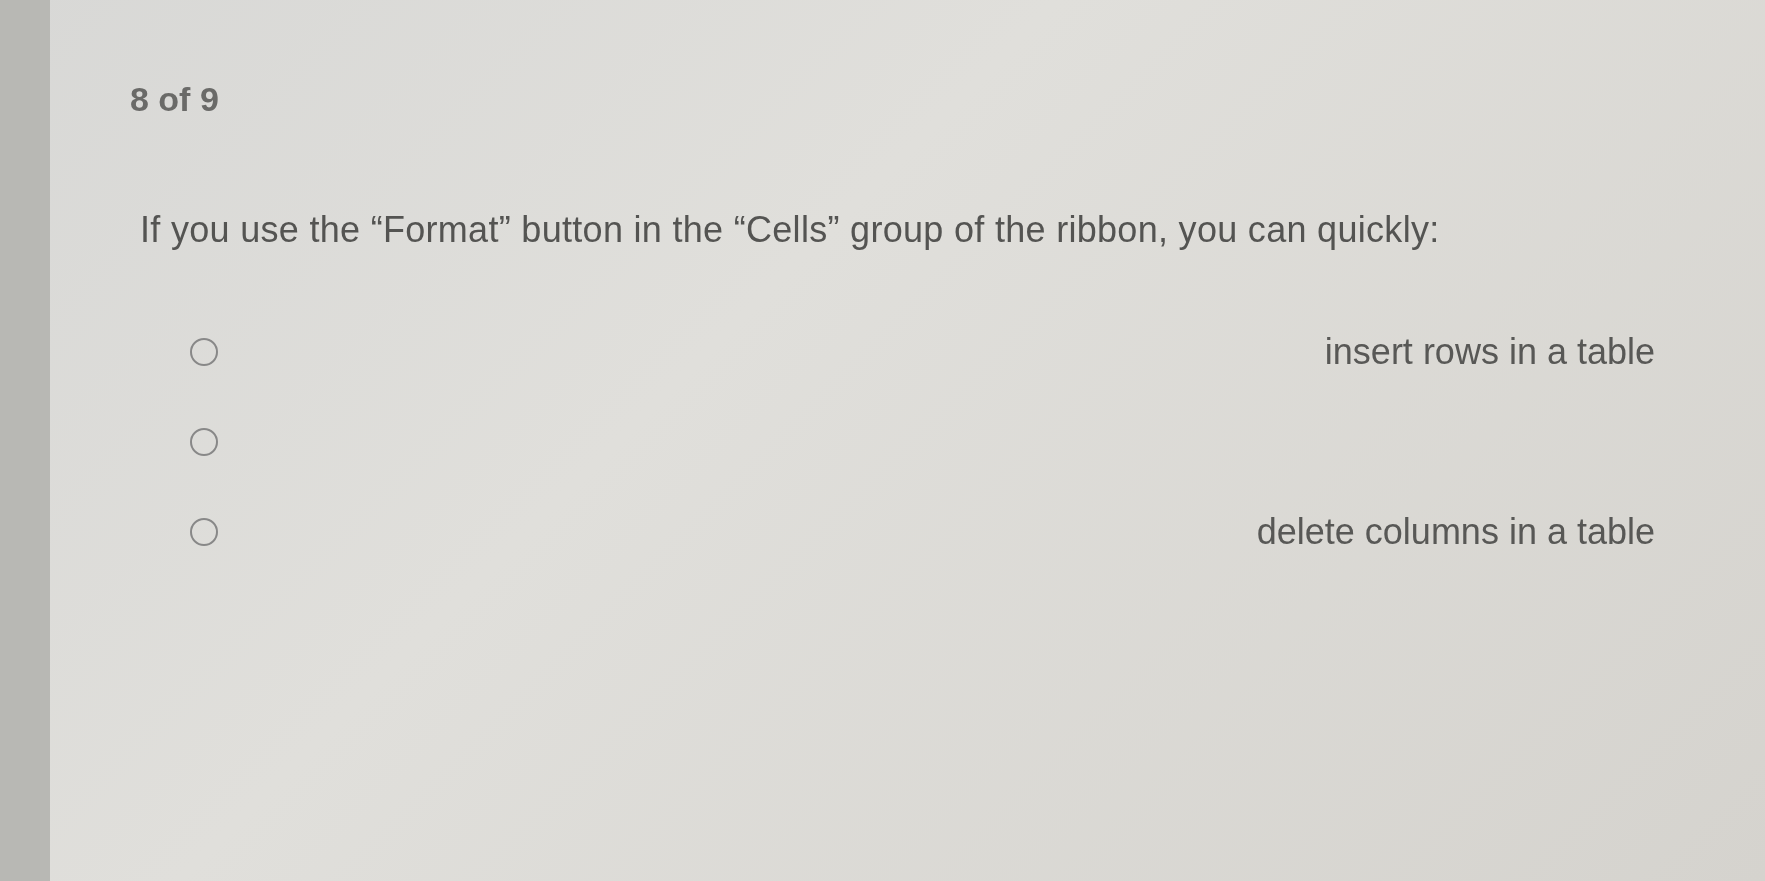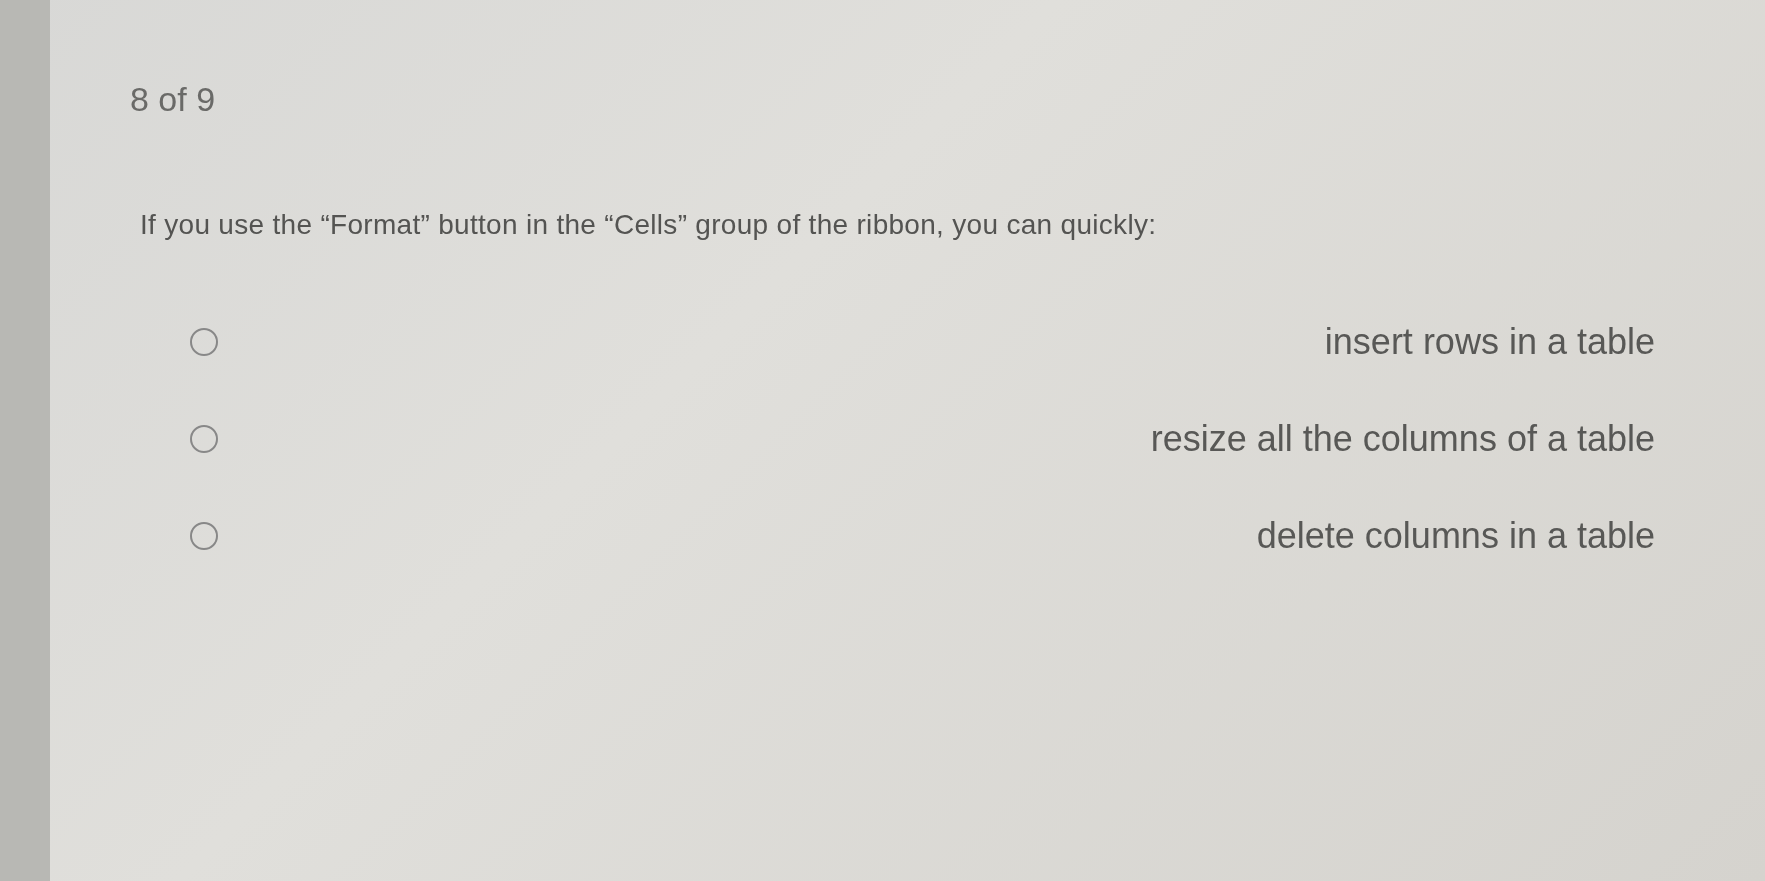--- a/index.html
+++ b/index.html
@@ -22,23 +22,24 @@
       top: 0;
       width: 50px;
       height: 100%;
       background: #b8b8b4;
     }
     .progress {
       font-size: 34px;
       color: #6a6a68;
       margin-bottom: 90px;
       margin-left: 20px;
+      font-weight: bold;
     }
     .question {
-      font-size: 28px;
+      font-size: 36px;
       color: #545452;
       margin-bottom: 80px;
       margin-left: 30px;
       letter-spacing: 0.3px;
     }
     .options {
       margin-left: 80px;
     }
     .option {
       display: flex;
@@ -70,19 +71,18 @@
 
 <div class="question">If you use the “Format” button in the “Cells” group of the ribbon, you can quickly:</div>
 
 <div class="options">
   <div class="option">
     <span class="radio"></span>
     <span class="option-label">insert rows in a table</span>
   </div>
   <div class="option">
     <span class="radio"></span>
-    <span class="option-label">resize all the columns of a table</span>
   </div>
   <div class="option">
     <span class="radio"></span>
     <span class="option-label">delete columns in a table</span>
   </div>
 </div>
 
 </body></html>

